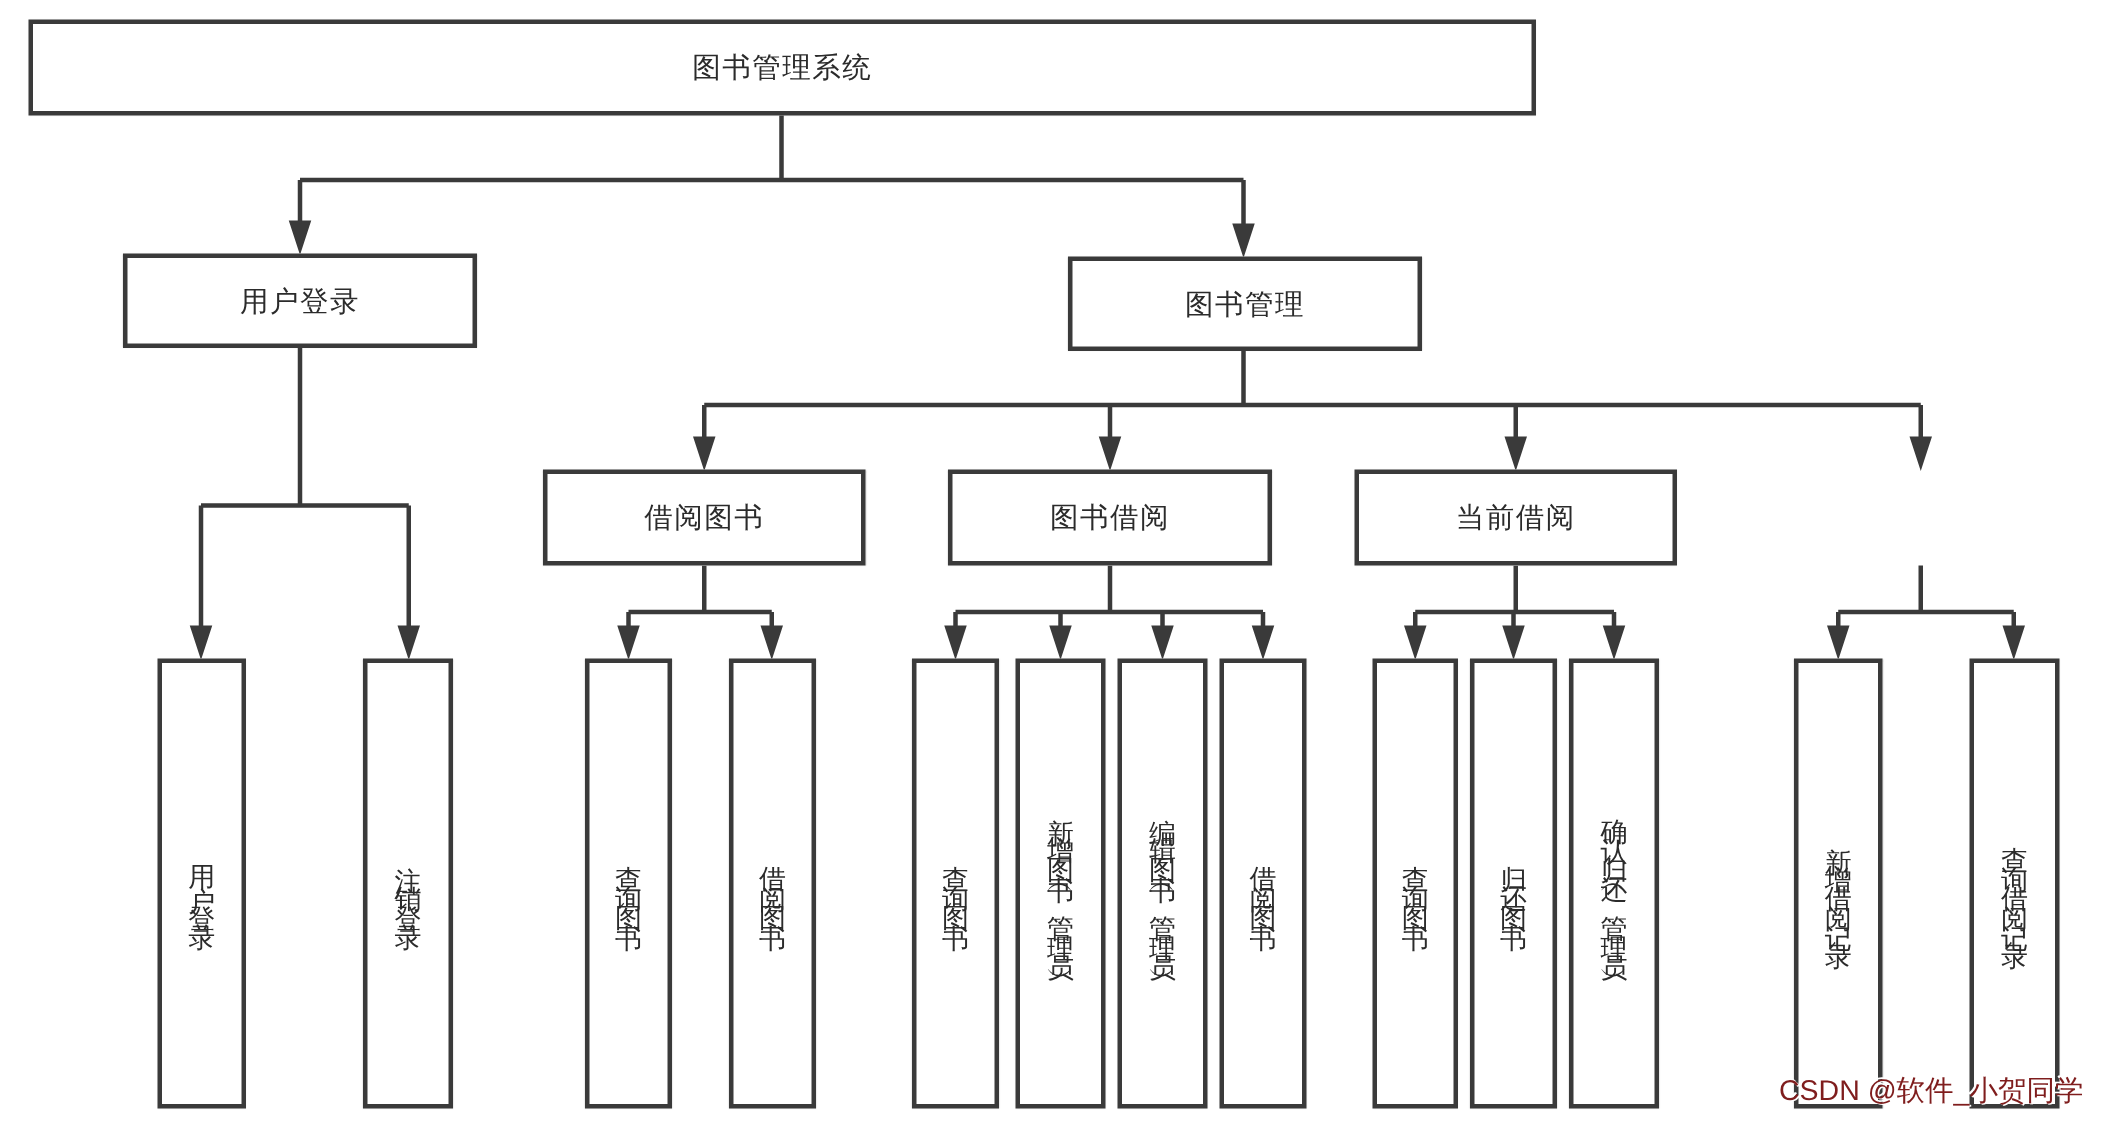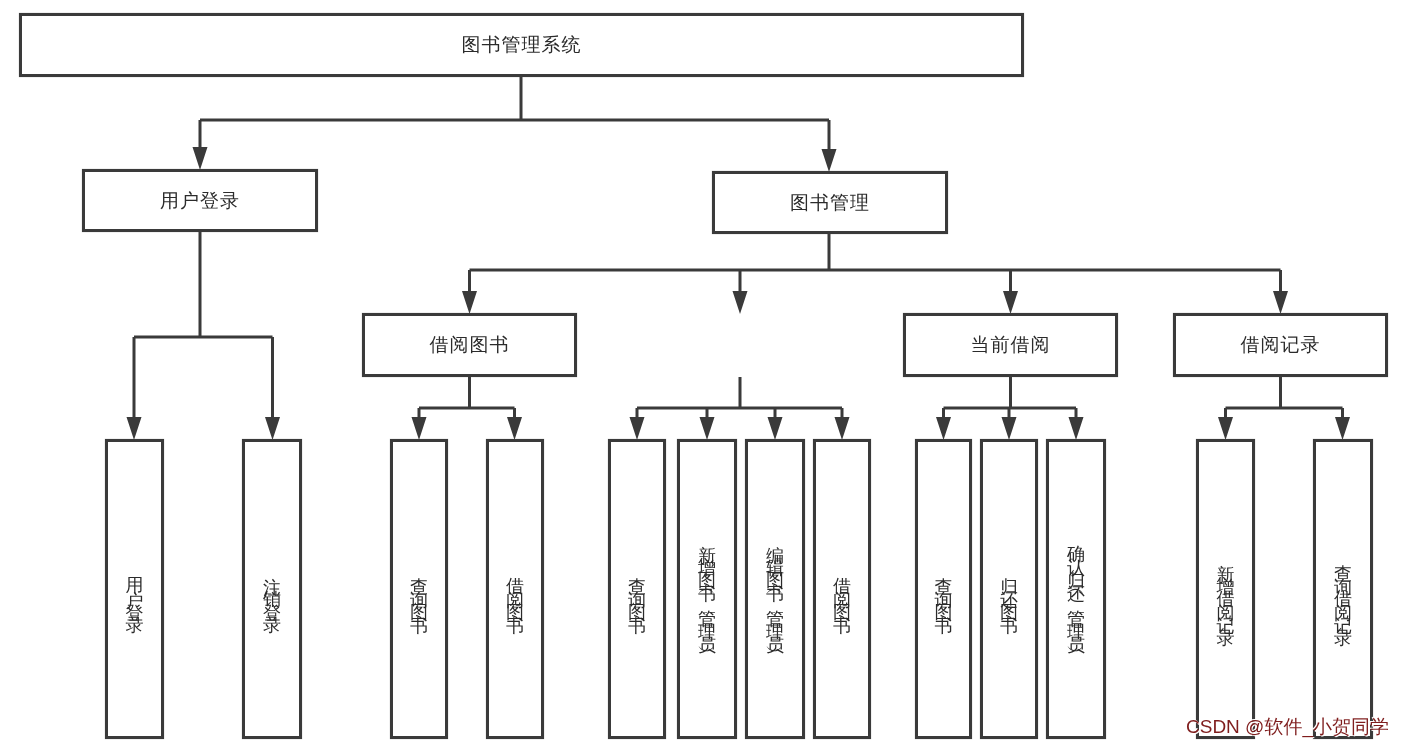--- a/index.html
+++ b/index.html
@@ -112,25 +112,25 @@
   <div class="node n-user-login">
     <span>用户登录</span>
   </div>
   <div class="node n-book-mgmt">
     <span>图书管理</span>
   </div>
 
   <div class="node n-new-book">
     <span>借阅图书</span>
   </div>
+  <div class="node n-book-borrow">
+    <span>图书借阅</span>
+  </div>
   <div class="node n-current-borrow">
     <span>当前借阅</span>
-  </div>
-  <div class="node n-borrow-records">
-    <span>借阅记录</span>
   </div>
 
   <div class="node leaf n-leaf-1">
     <span class="vtext">用户登录</span>
   </div>
   <div class="node leaf n-leaf-2">
     <span class="vtext">注销登录</span>
   </div>
   <div class="node leaf n-leaf-3">
     <span class="vtext">查询图书</span>

